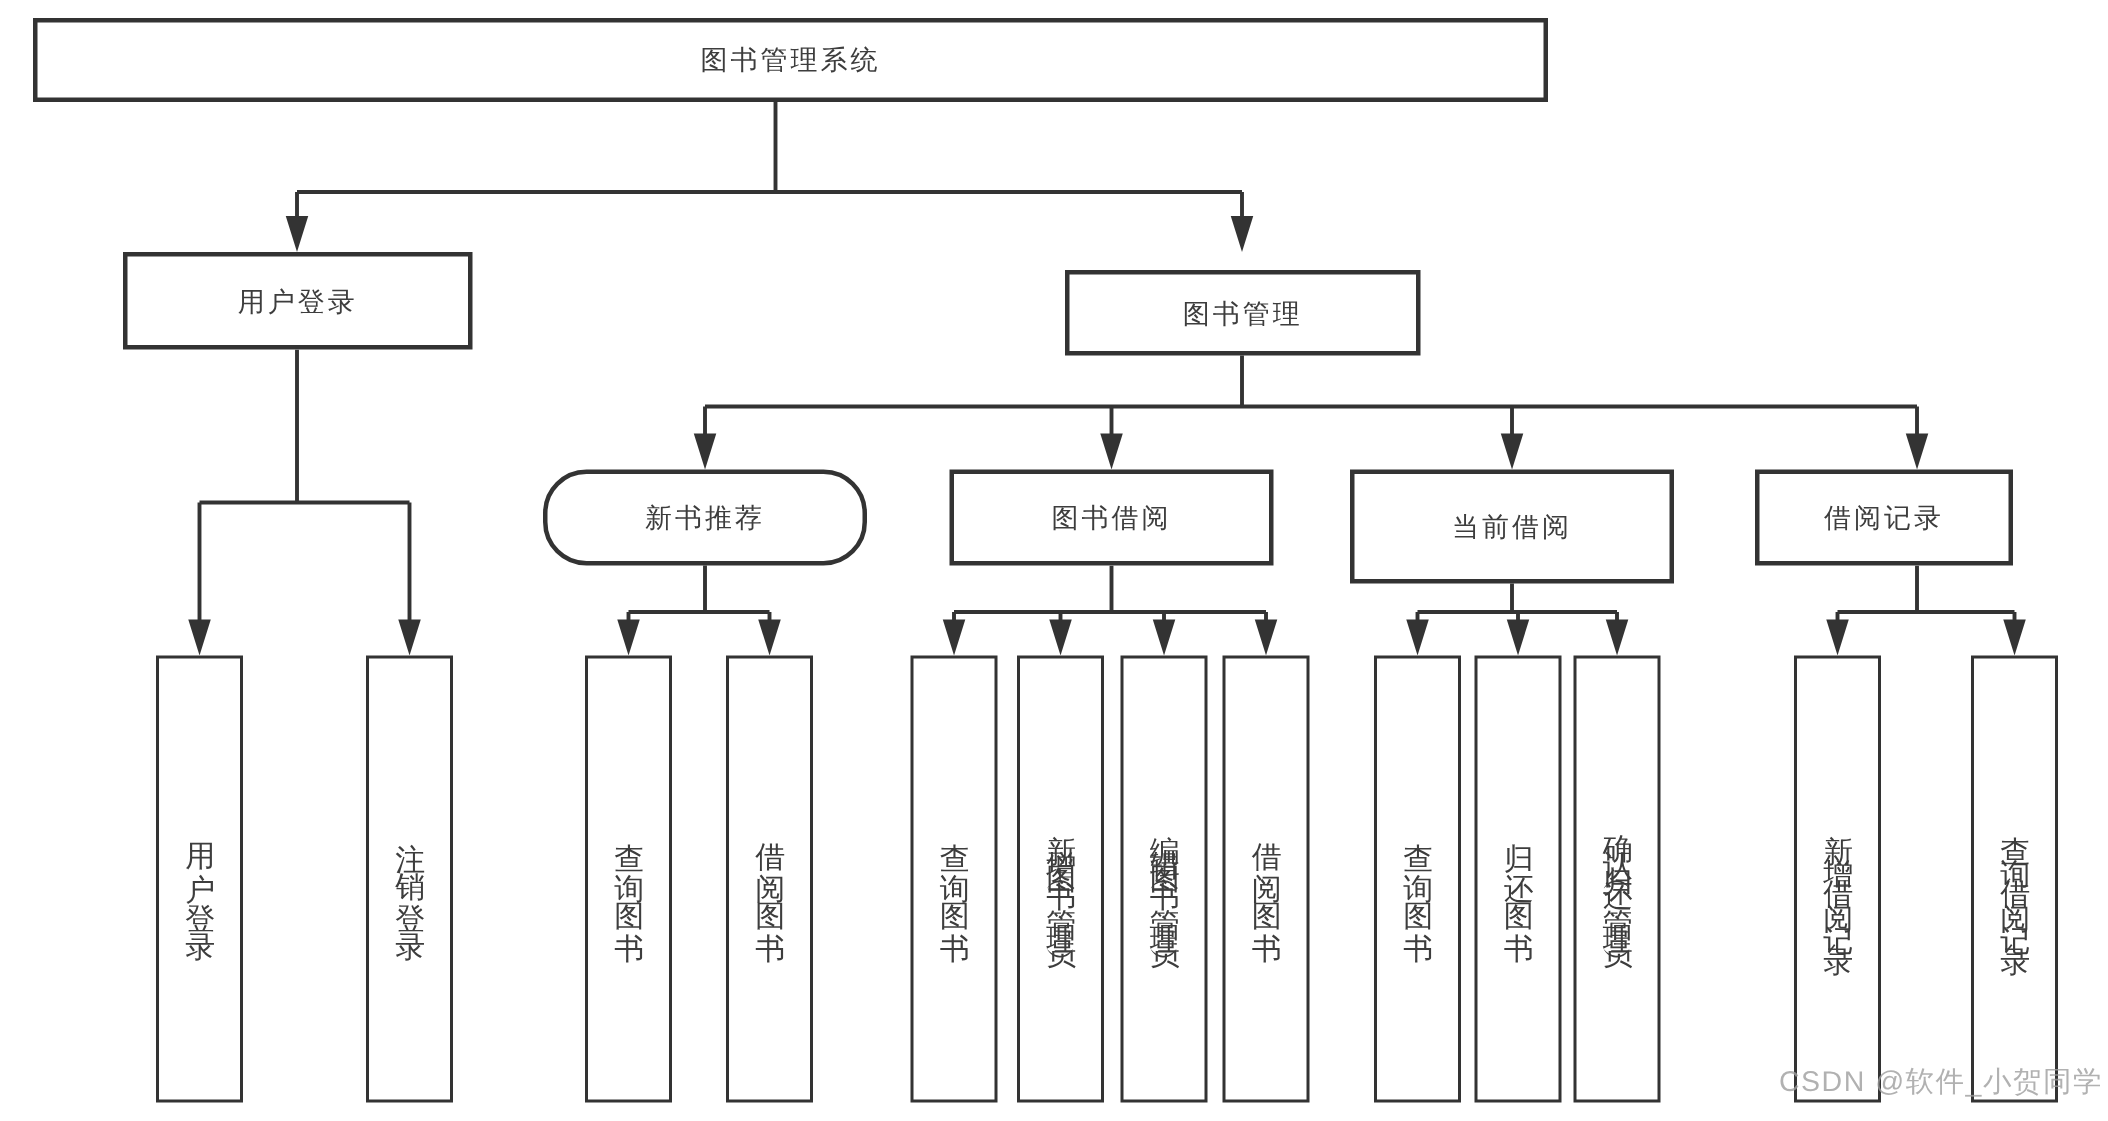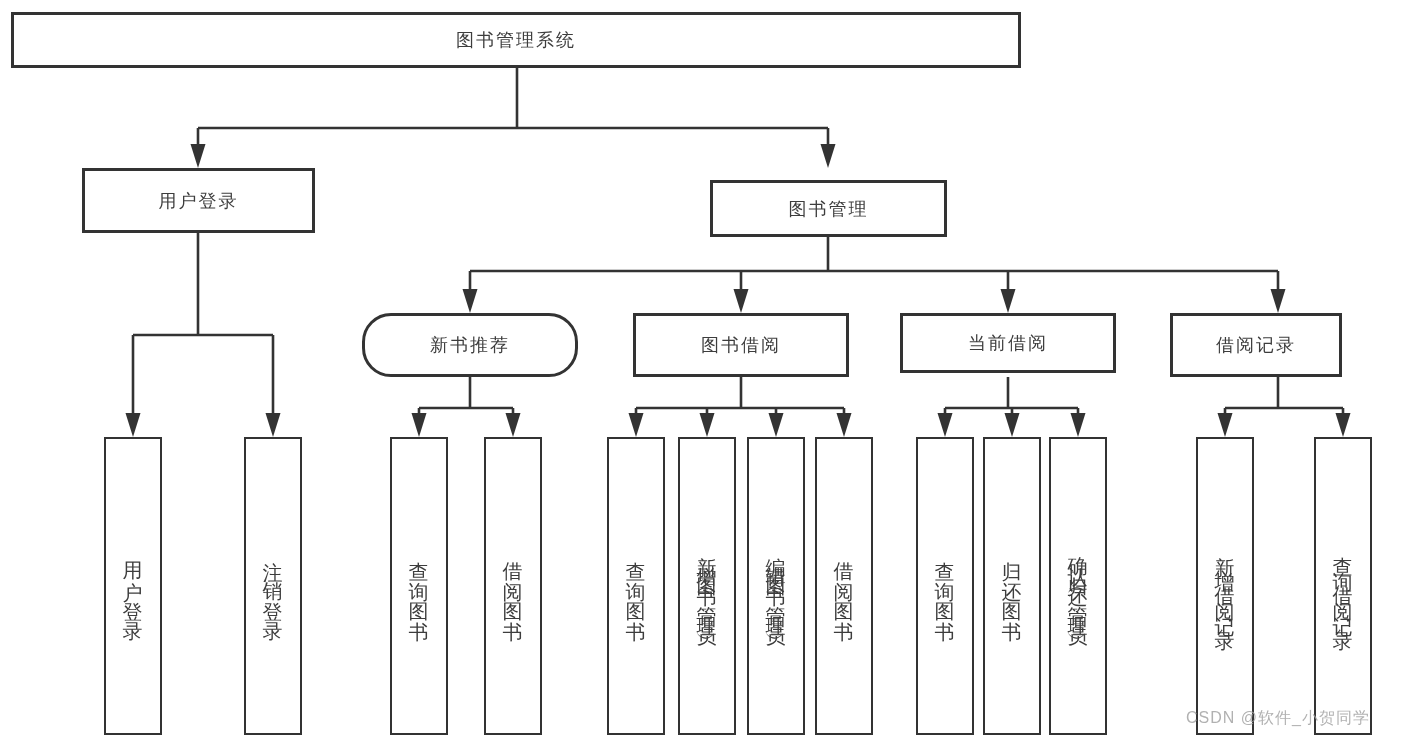--- a/index.html
+++ b/index.html
@@ -46,28 +46,28 @@
     writing-mode: vertical-rl;
     text-orientation: mixed;
     line-height: 1;
     white-space: nowrap;
   }
   .v-short .v-label { letter-spacing: 20px; }
   .v-mid   .v-label { letter-spacing: 15px; }
   .v-long  .v-label { letter-spacing: 10px; }
 
   
-  .n-root   { left: 11px;  top: 12px;  width: 1010px; height: 56px; }
+  .n-root   { left: 22px;  top: 12px;  width: 1010px; height: 56px; }
   
   .n-login-grp { left: 82px;  top: 168px; width: 233px; height: 65px; }
   .n-book-mgmt { left: 710px; top: 168px; width: 237px; height: 57px; margin-top: 12px; }
   
   .n-recommend { left: 362px;  top: 313px; width: 216px; height: 64px; border-radius: 29px; }
   .n-borrowing { left: 633px;  top: 313px; width: 216px; height: 64px; }
-  .n-current   { left: 900px;  top: 313px; width: 216px; height: 60px; }
+  .n-current   { left: 900px;  top: 313px; width: 216px; height: 76px; }
   .n-records   { left: 1170px; top: 313px; width: 172px; height: 64px; }
   
   .leaf { top: 437px; width: 58px; height: 298px; }
   .n-user-login    { left: 104px; }
   .n-logout        { left: 244px; }
   .n-query1        { left: 390px; }
   .n-borrow1       { left: 484px; }
   .n-query2        { left: 607px; }
   .n-add-book      { left: 678px; }
   .n-edit-book     { left: 747px; }
@@ -75,21 +75,21 @@
   .n-query3        { left: 916px; }
   .n-return        { left: 983px; }
   .n-confirm       { left: 1049px; }
   .n-add-record    { left: 1196px; }
   .n-query-record  { left: 1314px; }
 
   #watermark {
     position: absolute;
     left: 1186px;
     top: 708px;
-    font-size: 16px;
+    font-size: 19px;
     color: #9e9e9e;
     opacity: 0.8;
     letter-spacing: 1px;
     white-space: nowrap;
   }
 </style>
 </head>
 <body>
 
 <div id="stage">

